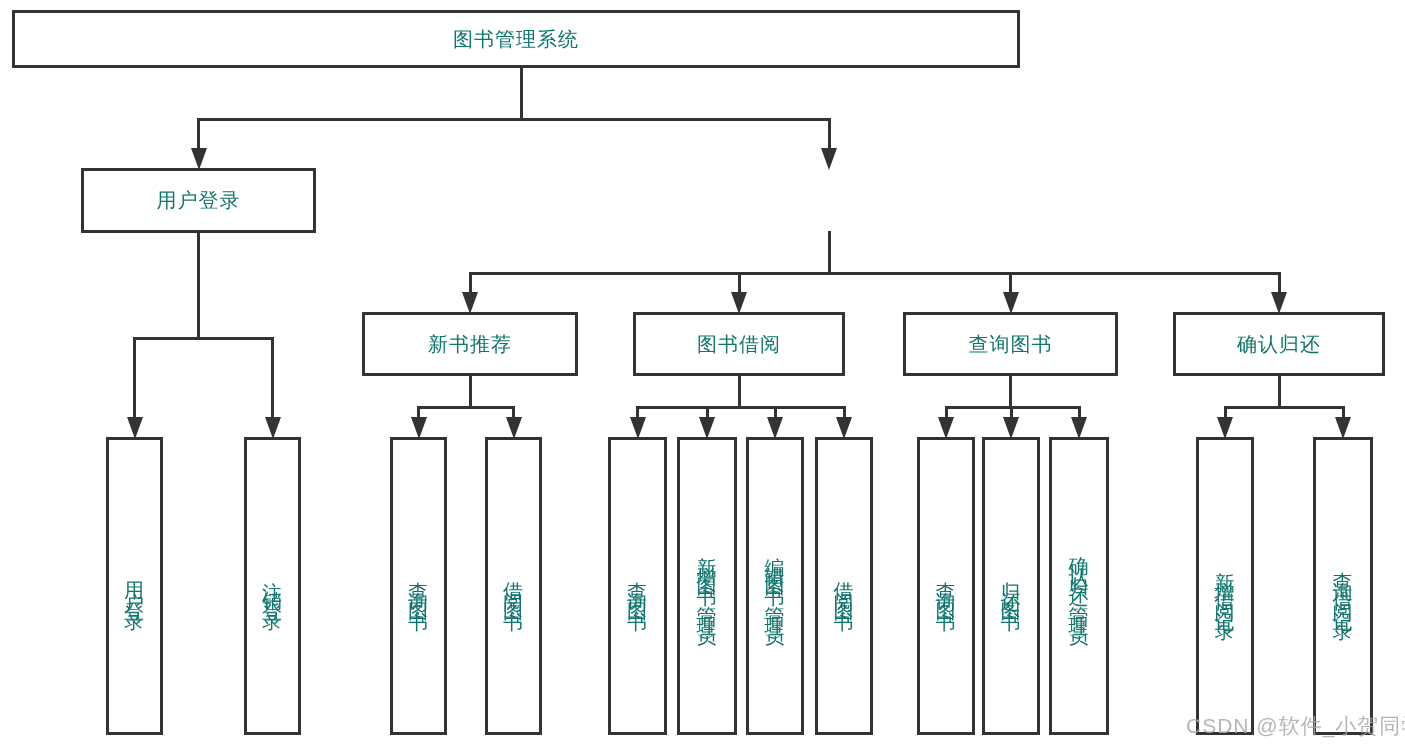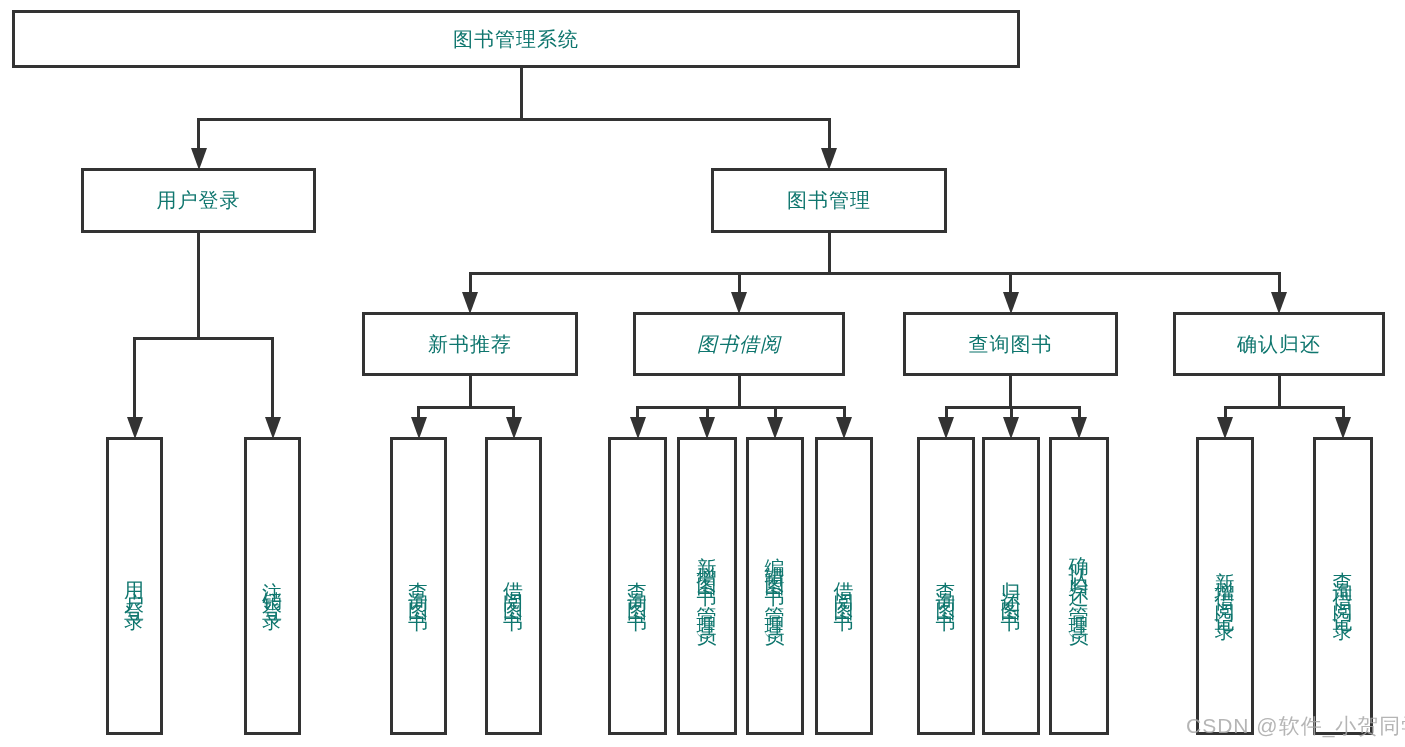--- a/index.html
+++ b/index.html
@@ -68,27 +68,24 @@
 <body>
 
 <div id="canvas">
   <div class="watermark">CSDN @软件_小贺同学</div>
 <div class="node" style="left: 12px; top: 10px; width: 1008px; height: 58px;">
       <span class="label">图书管理系统</span>
     </div>
     <div class="node" style="left: 81px; top: 168px; width: 235px; height: 65px;">
       <span class="label">用户登录</span>
     </div>
-    <div class="node" style="left: 711px; top: 168px; width: 236px; height: 65px;">
-      <span class="label">图书管理</span>
-    </div>
     <div class="node" style="left: 362px; top: 312px; width: 216px; height: 64px;">
       <span class="label">新书推荐</span>
     </div>
-    <div class="node" style="left: 633px; top: 312px; width: 212px; height: 64px; font-style: italic;">
+    <div class="node" style="left: 633px; top: 312px; width: 212px; height: 64px;">
       <span class="label">图书借阅</span>
     </div>
     <div class="node" style="left: 903px; top: 312px; width: 215px; height: 64px;">
       <span class="label">查询图书</span>
     </div>
     <div class="node" style="left: 1173px; top: 312px; width: 212px; height: 64px;">
       <span class="label">确认归还</span>
     </div>
     <div class="node vnode" style="left: 106px; top: 437px; width: 57px; height: 298px;">
       <span class="label">用户登录</span>

